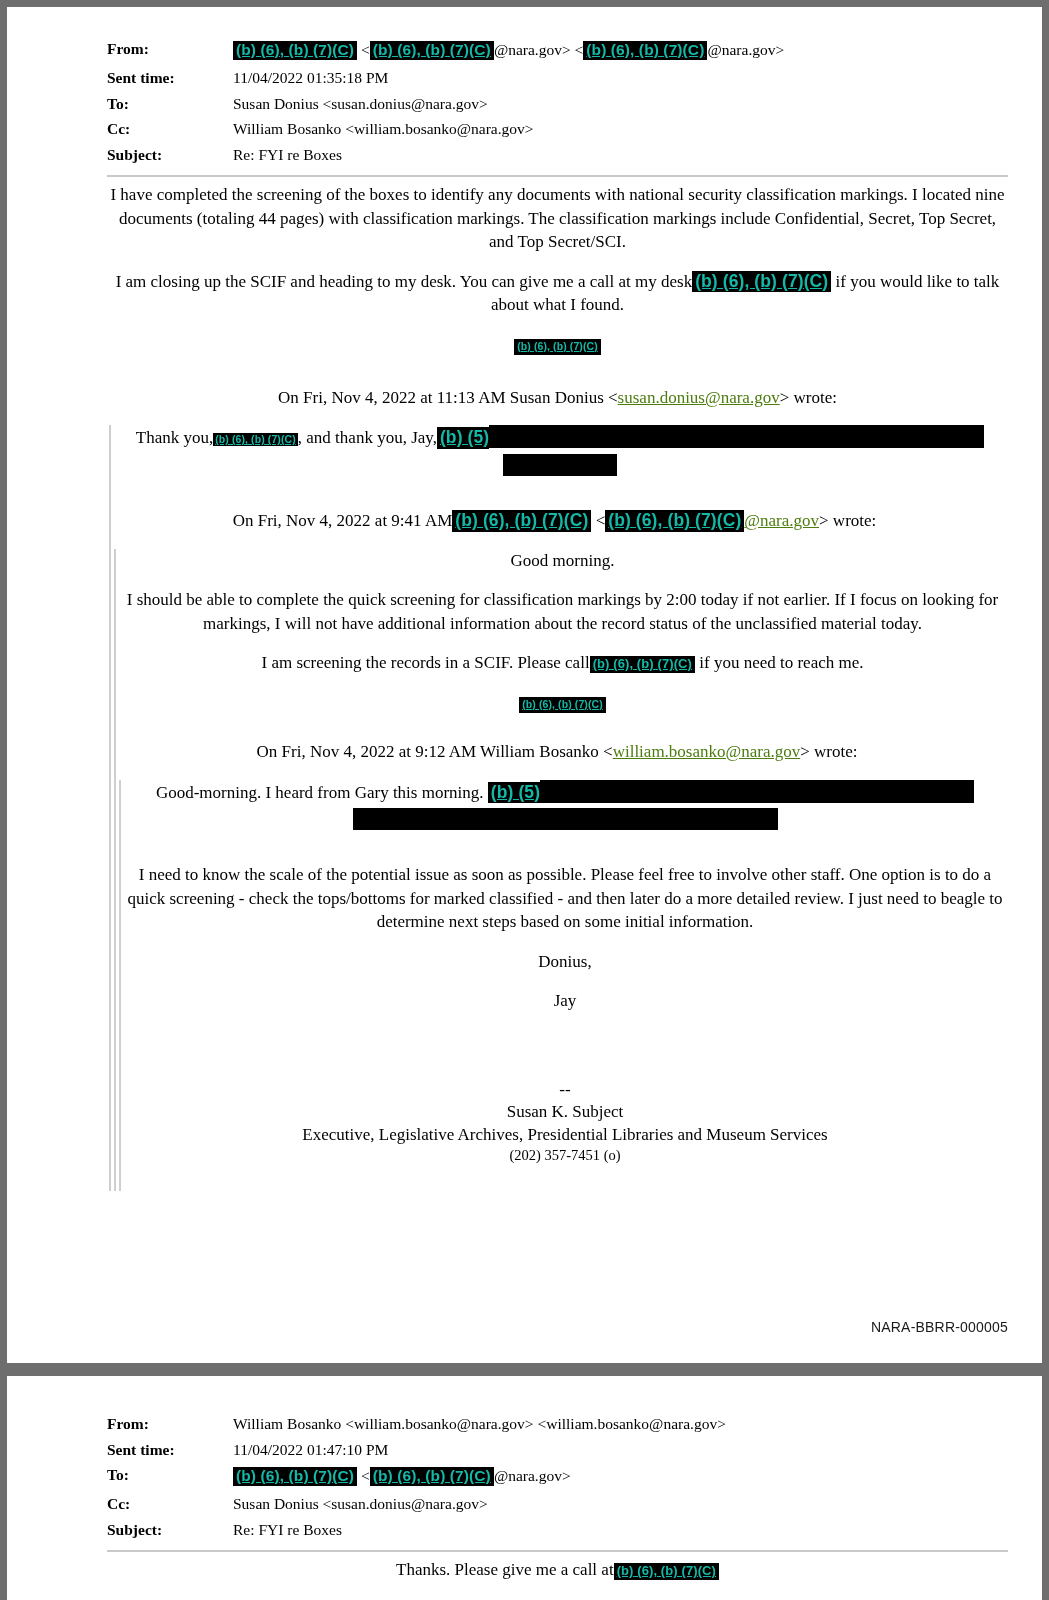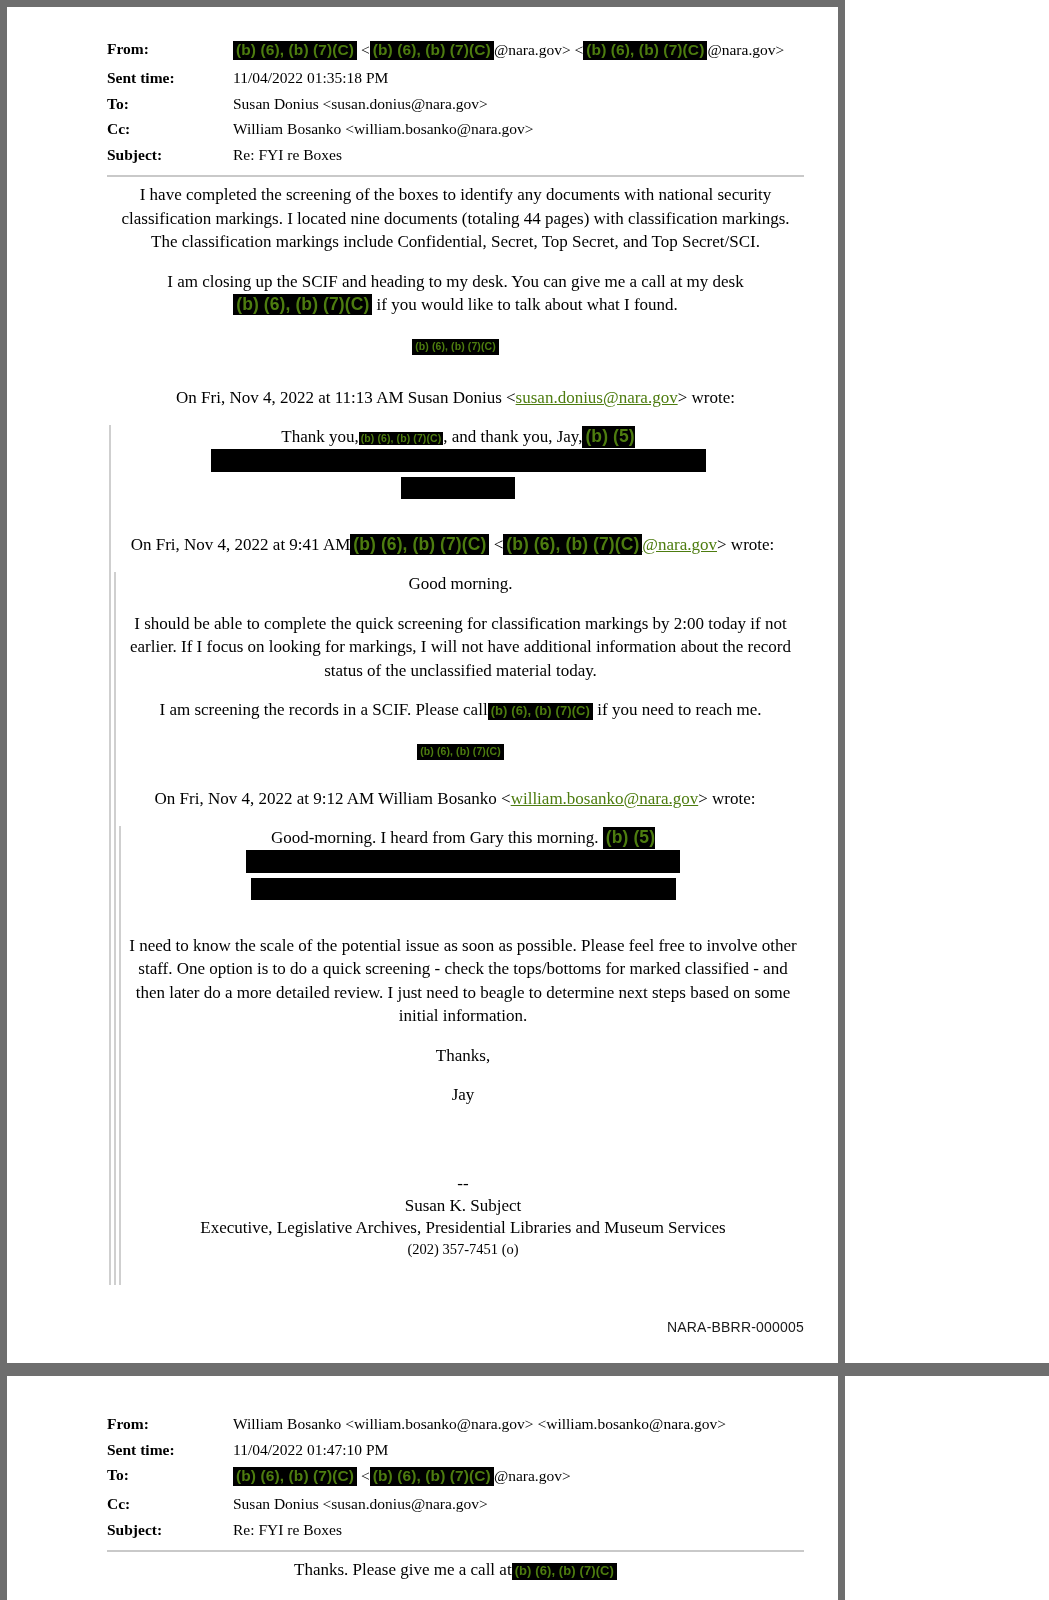--- a/index.html
+++ b/index.html
@@ -14,21 +14,21 @@
     -webkit-font-smoothing: antialiased;
   }
   .viewer {
     position: relative;
     width: 1049px;
     background: #ffffff;
   }
   
   .page {
     position: relative;
-    width: 845px;
+    width: 1049px;
     box-sizing: border-box;
     background: #ffffff;
     border-left: 7px solid #6e6e6e;
     border-right: 7px solid #6e6e6e;
     padding: 0;
     overflow: hidden;
   }
   .page-inner {
     position: relative;
     background: #ffffff;
@@ -72,28 +72,29 @@
     border: none;
     border-top: 2px solid #c9c9c9;
     margin: 7px 0 6px 0;
     height: 0;
   }
 
   
   .rd {
     display: inline-block;
     background: #000000;
-    color: #4d7c0f;
+    color: #14b8a6;
     font-weight: bold;
     font-family: "Liberation Sans", "DejaVu Sans", sans-serif;
     letter-spacing: 0.1px;
     padding: 1px 3px 2px 3px;
     line-height: 1.05;
     vertical-align: baseline;
     white-space: nowrap;
+    text-decoration: underline;
   }
   .rd.sm { font-size: 10.5px; padding: 1px 2px; }
   .rd.md { font-size: 13px; }
   .rd.lg { font-size: 15.5px; }
   .rd.xl { font-size: 17.5px; }
   .blk {
     display: inline-block;
     background: #000000;
     height: 1em;
     vertical-align: baseline;
@@ -212,21 +213,21 @@
             <div class="q">
 
               <p class="tight"><span>Good-morning.  I heard from Gary this morning.</span> <span class="rd xl" style="padding-right:0;">(b) (5)</span><span class="blk" style="width:434px;height:23px;vertical-align:-5px;"></span></p>
               <div style="height:4px;"></div>
               <p><span class="blk" style="width:425px;height:22px;vertical-align:-5px;"></span></p>
 
               <div class="sp"></div>
 
               <p>I need to know the scale of the potential issue as soon as possible.  Please feel free to involve other staff.  One option is to do a quick screening - check the tops/bottoms for marked classified - and then later do a more detailed review.  I just need to beagle to determine next steps based on some initial information.</p>
 
-              <p>Thanks,</p>
+              <p>Donius,</p>
 
               <p style="margin-bottom:4px;">Jay</p>
 
               <div style="height:62px;"></div>
 
               <div class="sig">
                 <div class="dashdash">--</div>
                 <div>Susan K. Subject</div>
                 <div>Executive, Legislative Archives, Presidential Libraries and Museum Services</div>
                 <div class="phone">(202) 357-7451 (o)</div>

